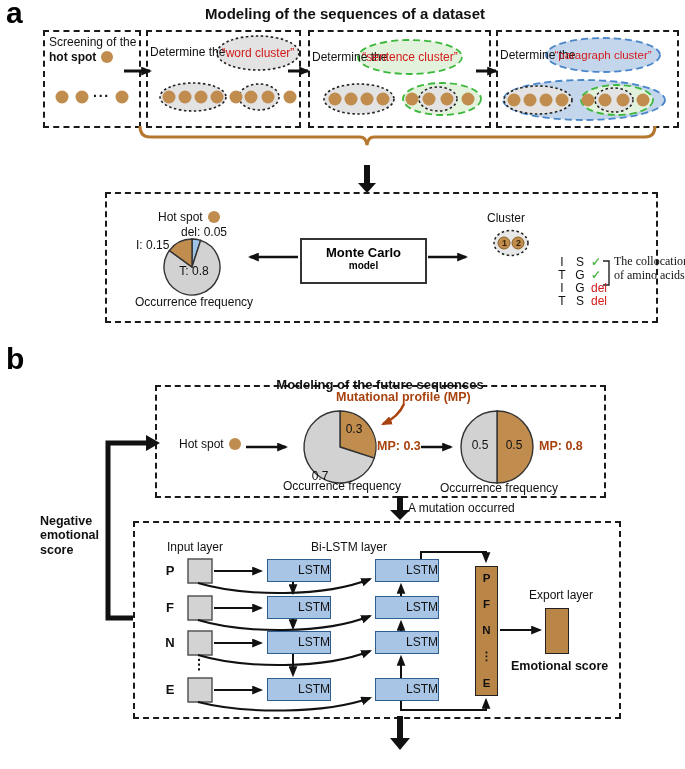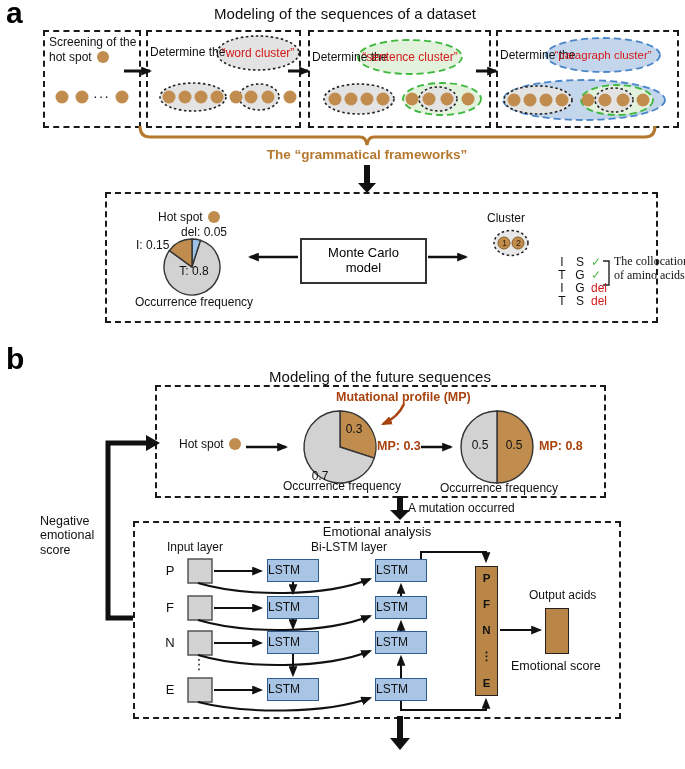--- a/index.html
+++ b/index.html
@@ -1,30 +1,30 @@
 <!DOCTYPE html>
 <html><head>
 <meta charset="utf-8">
 <style>
   html,body{margin:0;padding:0;background:#fff}
   *{box-sizing:border-box}
   #fig{position:relative;width:685px;height:769px;background:#fff;font-family:"Liberation Sans",sans-serif;overflow:hidden}
   .t{position:absolute;font-size:12px;color:#111;white-space:nowrap;line-height:1.15}
-  .b{font-weight:normal}
+  .b{font-weight:bold}
   .ctr{text-align:center}
   .red{color:#d41a1a;font-weight:normal}
   .rust{color:#a8420e;font-weight:bold}
   .brn{color:#b5782e;font-weight:bold}
   .serif{font-family:"Liberation Serif",serif}
   .dbox{position:absolute;border:2px dashed #1a1a1a;background:transparent}
   .panelLabel{position:absolute;font-size:30px;font-weight:bold;color:#000}
   svg{position:absolute;left:0;top:0}
   .dot{display:inline-block;width:12px;height:12px;border-radius:50%;background:#c08d4f;vertical-align:-2px;margin-left:5px}
-  .lstm{position:absolute;width:52px;height:23px;background:#a9c5e5;border:1.5px solid #2e5d8f;
-        font-size:12px;color:#111;text-align:left;line-height:20px}
+  .lstm{position:absolute;width:64px;height:23px;background:#a9c5e5;border:1.5px solid #2e5d8f;
+        font-size:12px;color:#111;text-align:right;line-height:20px}
   .solidbox{position:absolute;border:2px solid #333;background:#fff}
   .tanbox{position:absolute;background:#ba8647;border:1.5px solid #222}
   #pfn{display:flex;flex-direction:column;align-items:center;justify-content:space-between;padding:6px 0}
   #pfn span{font-size:11.5px;font-weight:bold;color:#111;line-height:1}
 </style>
 </head>
 <body>
 
 <div id="fig">
 
@@ -201,34 +201,33 @@
 
   <div class="t" style="left:150px;top:46px">Determine the</div>
   <div class="t red ctr" style="left:217px;top:47px;width:82px">“word cluster”</div>
 
   <div class="t" style="left:312px;top:51px">Determine the</div>
   <div class="t red ctr" style="left:358px;top:51px;width:104px">“sentence cluster”</div>
 
   <div class="t" style="left:500px;top:49px">Determine the</div>
   <div class="t red ctr" style="left:546px;top:49px;width:114px;font-size:11.5px">“paragraph cluster”</div>
 
-  <div class="t brn ctr" style="left:217px;top:147px;width:300px;font-size:13.5px">The “grammatical frameworks”</div>
 
 
   <div class="t" style="left:158px;top:211px">
     <span>Hot spot</span><span class="dot"></span>
   </div>
   <div class="t" style="left:181px;top:226px">del: 0.05</div>
   <div class="t" style="left:136px;top:239px">I: 0.15</div>
   <div class="t ctr" style="left:174px;top:265px;width:40px">T: 0.8</div>
   <div class="t" style="left:135px;top:296px">Occurrence frequency</div>
 
   <div class="solidbox ctr" style="left:300px;top:238px;width:127px;height:46px;padding-top:5px">
     <div class="b" style="font-size:13px">Monte Carlo</div>
-    <div class="b" style="font-size:13px">model</div>
+    <div class="b" style="font-size:10px">model</div>
   </div>
 
   <div class="t" style="left:487px;top:212px">Cluster</div>
   <div class="t b ctr" style="left:500px;top:238px;width:9px;font-size:9px;color:#3a2408">1</div>
   <div class="t b ctr" style="left:514px;top:238px;width:9px;font-size:9px;color:#3a2408">2</div>
 
   <div class="t ctr" style="left:556px;top:256px;width:12px">I</div>
   <div class="t ctr" style="left:574px;top:256px;width:12px">S</div>
   <div class="t b" style="left:591px;top:256px;color:#55b94e">✓</div>
   <div class="t ctr" style="left:556px;top:269px;width:12px">T</div>
@@ -238,21 +237,21 @@
   <div class="t ctr" style="left:574px;top:282px;width:12px">G</div>
   <div class="t red" style="left:591px;top:282px">del</div>
   <div class="t ctr" style="left:556px;top:295px;width:12px">T</div>
   <div class="t ctr" style="left:574px;top:295px;width:12px">S</div>
   <div class="t red" style="left:591px;top:295px">del</div>
 
   <div class="t serif" style="left:614px;top:255px">The collocation</div>
   <div class="t serif" style="left:614px;top:269px">of amino acids</div>
 
   <div class="panelLabel" style="left:6px;top:342px">b</div>
-  <div class="t b ctr" style="left:130px;top:368px;width:500px;font-size:15px">Modeling of the future sequences</div>
+  <div class="t b ctr" style="left:130px;top:378px;width:500px;font-size:13px">Modeling of the future sequences</div>
 
   <div class="t rust" style="left:336px;top:390px;font-size:12.5px">Mutational profile (MP)</div>
 
   <div class="t" style="left:179px;top:438px">
     <span>Hot spot</span><span class="dot"></span>
   </div>
 
   <div class="t ctr" style="left:340px;top:423px;width:28px">0.3</div>
   <div class="t ctr" style="left:306px;top:470px;width:28px">0.7</div>
   <div class="t rust" style="left:377px;top:439px;font-size:12.5px">MP: 0.3</div>
@@ -264,21 +263,20 @@
   <div class="t" style="left:440px;top:482px">Occurrence frequency</div>
 
   <div class="t" style="left:408px;top:502px">A mutation occurred</div>
 
   <div class="t b" style="left:40px;top:514px;font-size:12.5px">
     <span style="display:block">Negative</span>
     <span style="display:block">emotional</span>
     <span style="display:block">score</span>
   </div>
 
-  <div class="t b ctr" style="left:133px;top:525px;width:488px;font-size:13px">Emotional analysis</div>
   <div class="t" style="left:167px;top:541px">Input layer</div>
   <div class="t" style="left:311px;top:541px">Bi-LSTM layer</div>
 
   <div class="t b ctr" style="left:162px;top:564px;width:16px;font-size:13px">P</div>
   <div class="t b ctr" style="left:162px;top:601px;width:16px;font-size:13px">F</div>
   <div class="t b ctr" style="left:162px;top:636px;width:16px;font-size:13px">N</div>
   <div class="t b ctr" style="left:162px;top:683px;width:16px;font-size:13px">E</div>
   <div class="t b" style="left:192px;top:656px;font-size:14px">⋮</div>
 
   <div class="lstm" style="left:267px;top:559px">LSTM</div>
@@ -291,18 +289,18 @@
   <div class="lstm" style="left:375px;top:678px">LSTM</div>
 
   <div class="tanbox" id="pfn" style="left:475px;top:566px;width:23px;height:130px">
     <span>P</span>
     <span>F</span>
     <span>N</span>
     <span>⋮</span>
     <span>E</span>
   </div>
 
-  <div class="t" style="left:529px;top:589px">Output acids</div>
+  <div class="t" style="left:529px;top:589px">Export layer</div>
   <div class="tanbox" style="left:545px;top:608px;width:24px;height:46px"></div>
   <div class="t b" style="left:511px;top:659px;font-size:12.5px">Emotional score</div>
 
 
 </div>
 
 </body></html>

